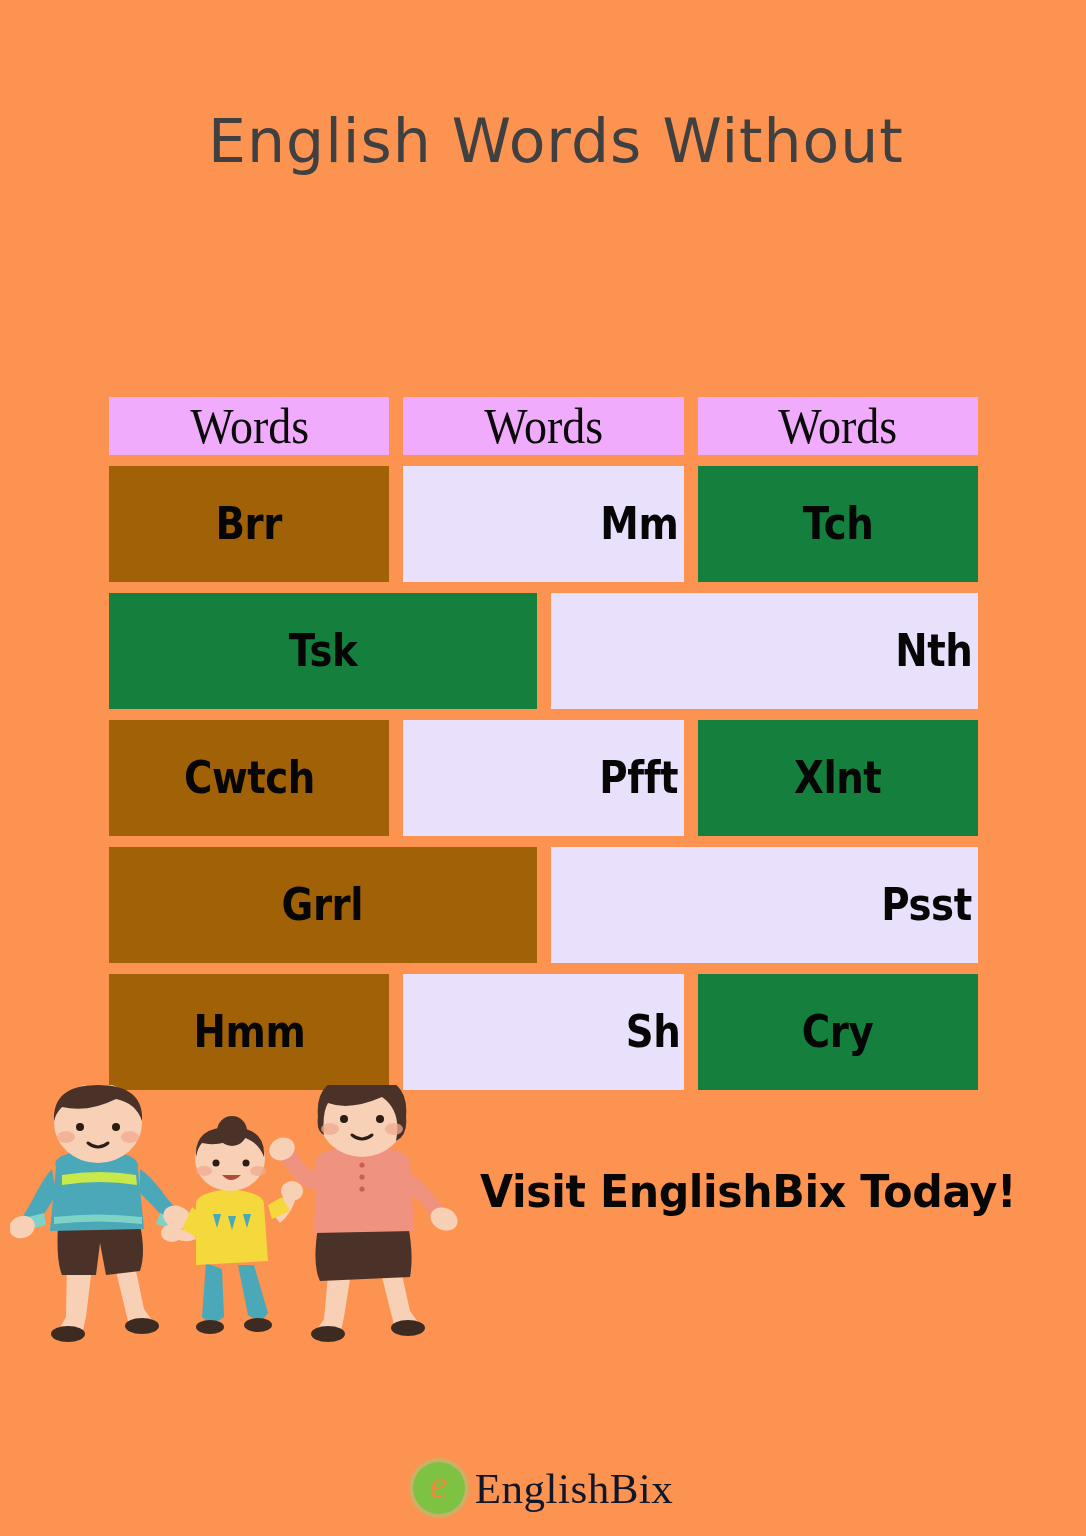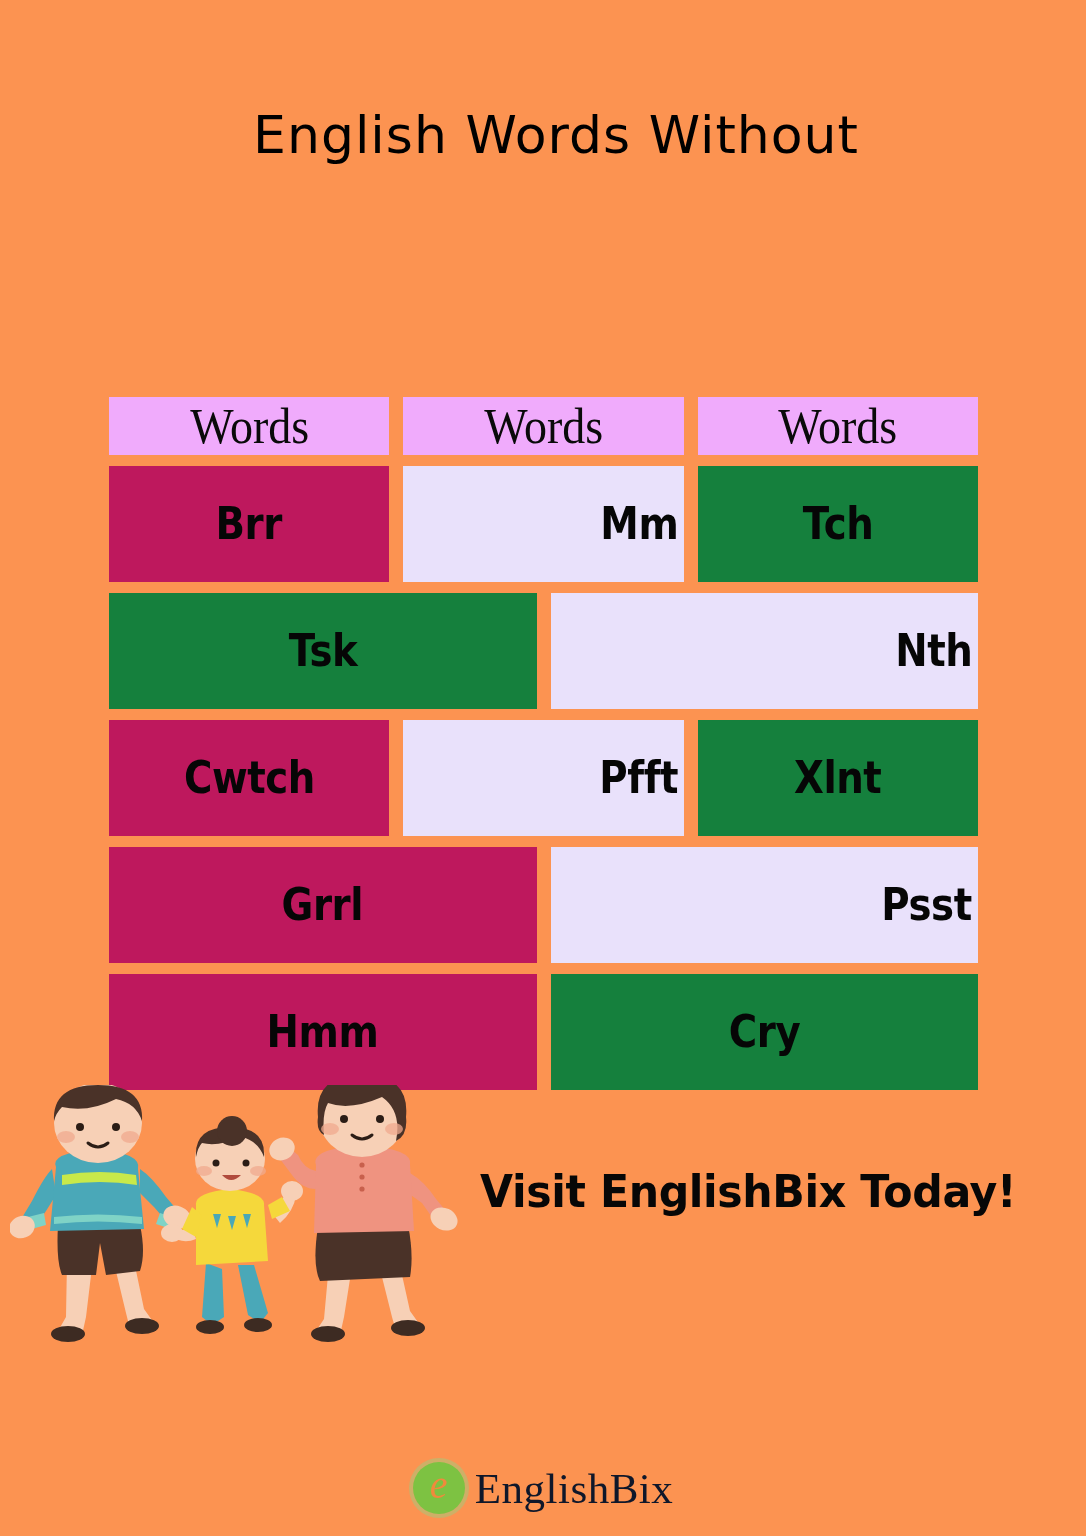--- a/index.html
+++ b/index.html
@@ -19,25 +19,25 @@
   .title-block {
     position: absolute;
     left: 0;
     top: 96px;
     width: 1086px;
     text-align: center;
     color: #000000;
   }
   .title-line {
     font-family: "DejaVu Sans", sans-serif;
-    font-size: 52px;
+    font-size: 60px;
     line-height: 1.52;
     font-weight: 400;
     letter-spacing: 1px;
-    color: #000000;
+    color: #404040;
     margin-left: 26px;
   }
 
   
   .word-table {
     position: absolute;
     left: 109px;
     top: 397px;
     width: 869px;
   }
@@ -61,21 +61,21 @@
     font-family: "Liberation Serif", serif;
     font-size: 50px;
     font-weight: 400;
     color: #0a0a0a;
     transform: scaleX(0.92);
     line-height: 1;
   }
   .t-body .t-cell {
     height: 116px;
   }
-  .t-body .t-cell.col-0 { background: #be185d; }
+  .t-body .t-cell.col-0 { background: #a16207; }
   .t-body .t-cell.col-1 { background: #e9e1fb; justify-content: flex-end; }
   .t-body .t-cell.col-2 { background: #15803d; }
   .cell-text {
     font-family: "DejaVu Sans", sans-serif;
     font-size: 44px;
     font-weight: 700;
     color: #060606;
     letter-spacing: -0.5px;
     transform: scaleX(0.88);
     line-height: 1;
@@ -205,20 +205,23 @@
       </div>
     <div class="t-cell col-1">
         <span class="cell-text">Psst</span>
       </div>
   </div>
 
   <div class="t-row t-body">
     <div class="t-cell col-0">
         <span class="cell-text">Hmm</span>
       </div>
+    <div class="t-cell col-1">
+        <span class="cell-text">Sh</span>
+      </div>
     <div class="t-cell col-2">
         <span class="cell-text">Cry</span>
       </div>
   </div>
 
 </div>
 
 <div class="cta">Visit EnglishBix Today!</div>
 
 <div class="kids">

